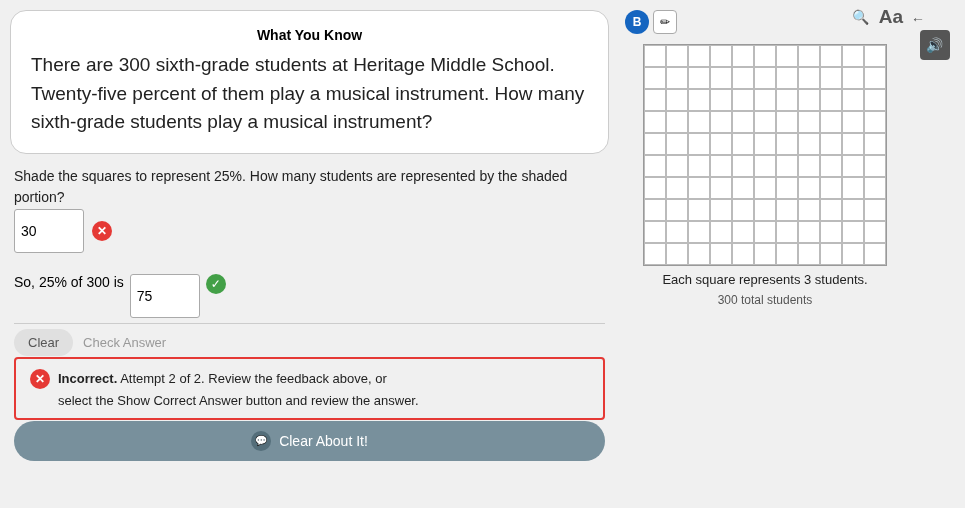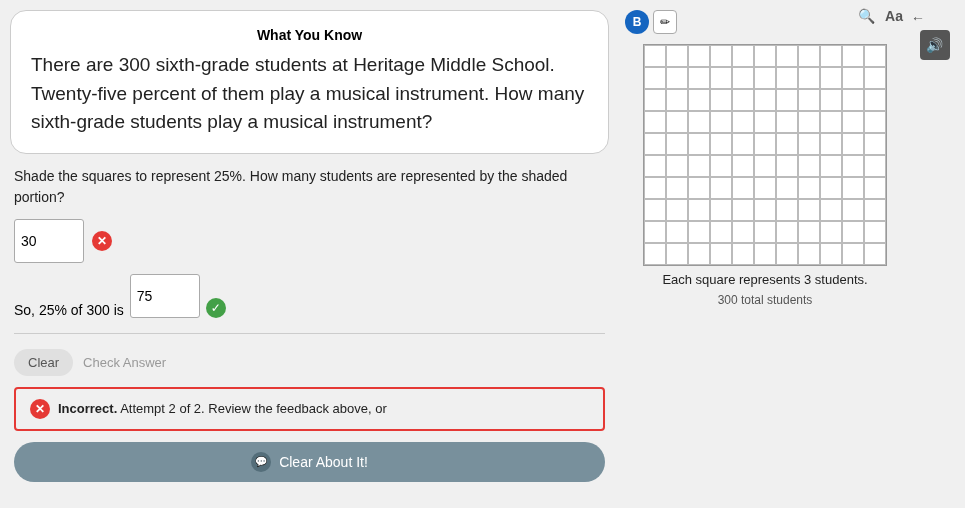--- a/index.html
+++ b/index.html
@@ -25,21 +25,21 @@
       width: 20px;
       height: 20px;
       display: flex;
       align-items: center;
       justify-content: center;
       color: #555;
       font-size: 14px;
     }
 
     .top-bar-aa {
-      font-size: 14px;
+      font-size: 19px;
       font-weight: bold;
       color: #555;
     }
 
     .top-bar-arrow {
       font-size: 14px;
       color: #555;
     }
 
     .speaker-btn {
@@ -91,21 +91,21 @@
 
     .info-box-text {
       font-size: 19px;
       color: #222;
       line-height: 1.5;
     }
 
     .question-section {
       display: flex;
       flex-direction: column;
-      gap: 11px;
+      gap: 1px;
       padding: 0 4px;
     }
 
     .question-text {
       font-size: 14px;
       color: #222;
       line-height: 1.5;
     }
 
     .answer-row {
@@ -144,23 +144,24 @@
       border-radius: 50%;
       display: flex;
       align-items: center;
       justify-content: center;
       color: white;
       font-size: 12px;
     }
 
     .so-row {
       display: flex;
-      align-items: flex-end;
+      align-items: flex-start;
       gap: 6px;
       font-size: 14px;
+      margin-top: 20px;
     }
 
     .divider {
       border: none;
       border-top: 1px solid #ccc;
       margin: 4px 0;
     }
 
     .button-row {
       display: flex;
@@ -386,20 +387,21 @@
       <div class="error-box">
         <div class="error-box-line1">
           <div class="error-icon-circle">
             <span>✕</span>
           </div>
           <span>
             <span class="error-text-bold">Incorrect.</span>
             <span class="error-text-normal">Attempt 2 of 2. Review the feedback above, or</span>
           </span>
         </div>
+        <div class="error-box-line2">select the Show Correct Answer button and review the answer.</div>
       </div>
 
       <button class="talk-btn">
         <div class="talk-btn-icon">💬</div>
         <span>Clear About It!</span>
       </button>
 
     </div>
   </div>
 

